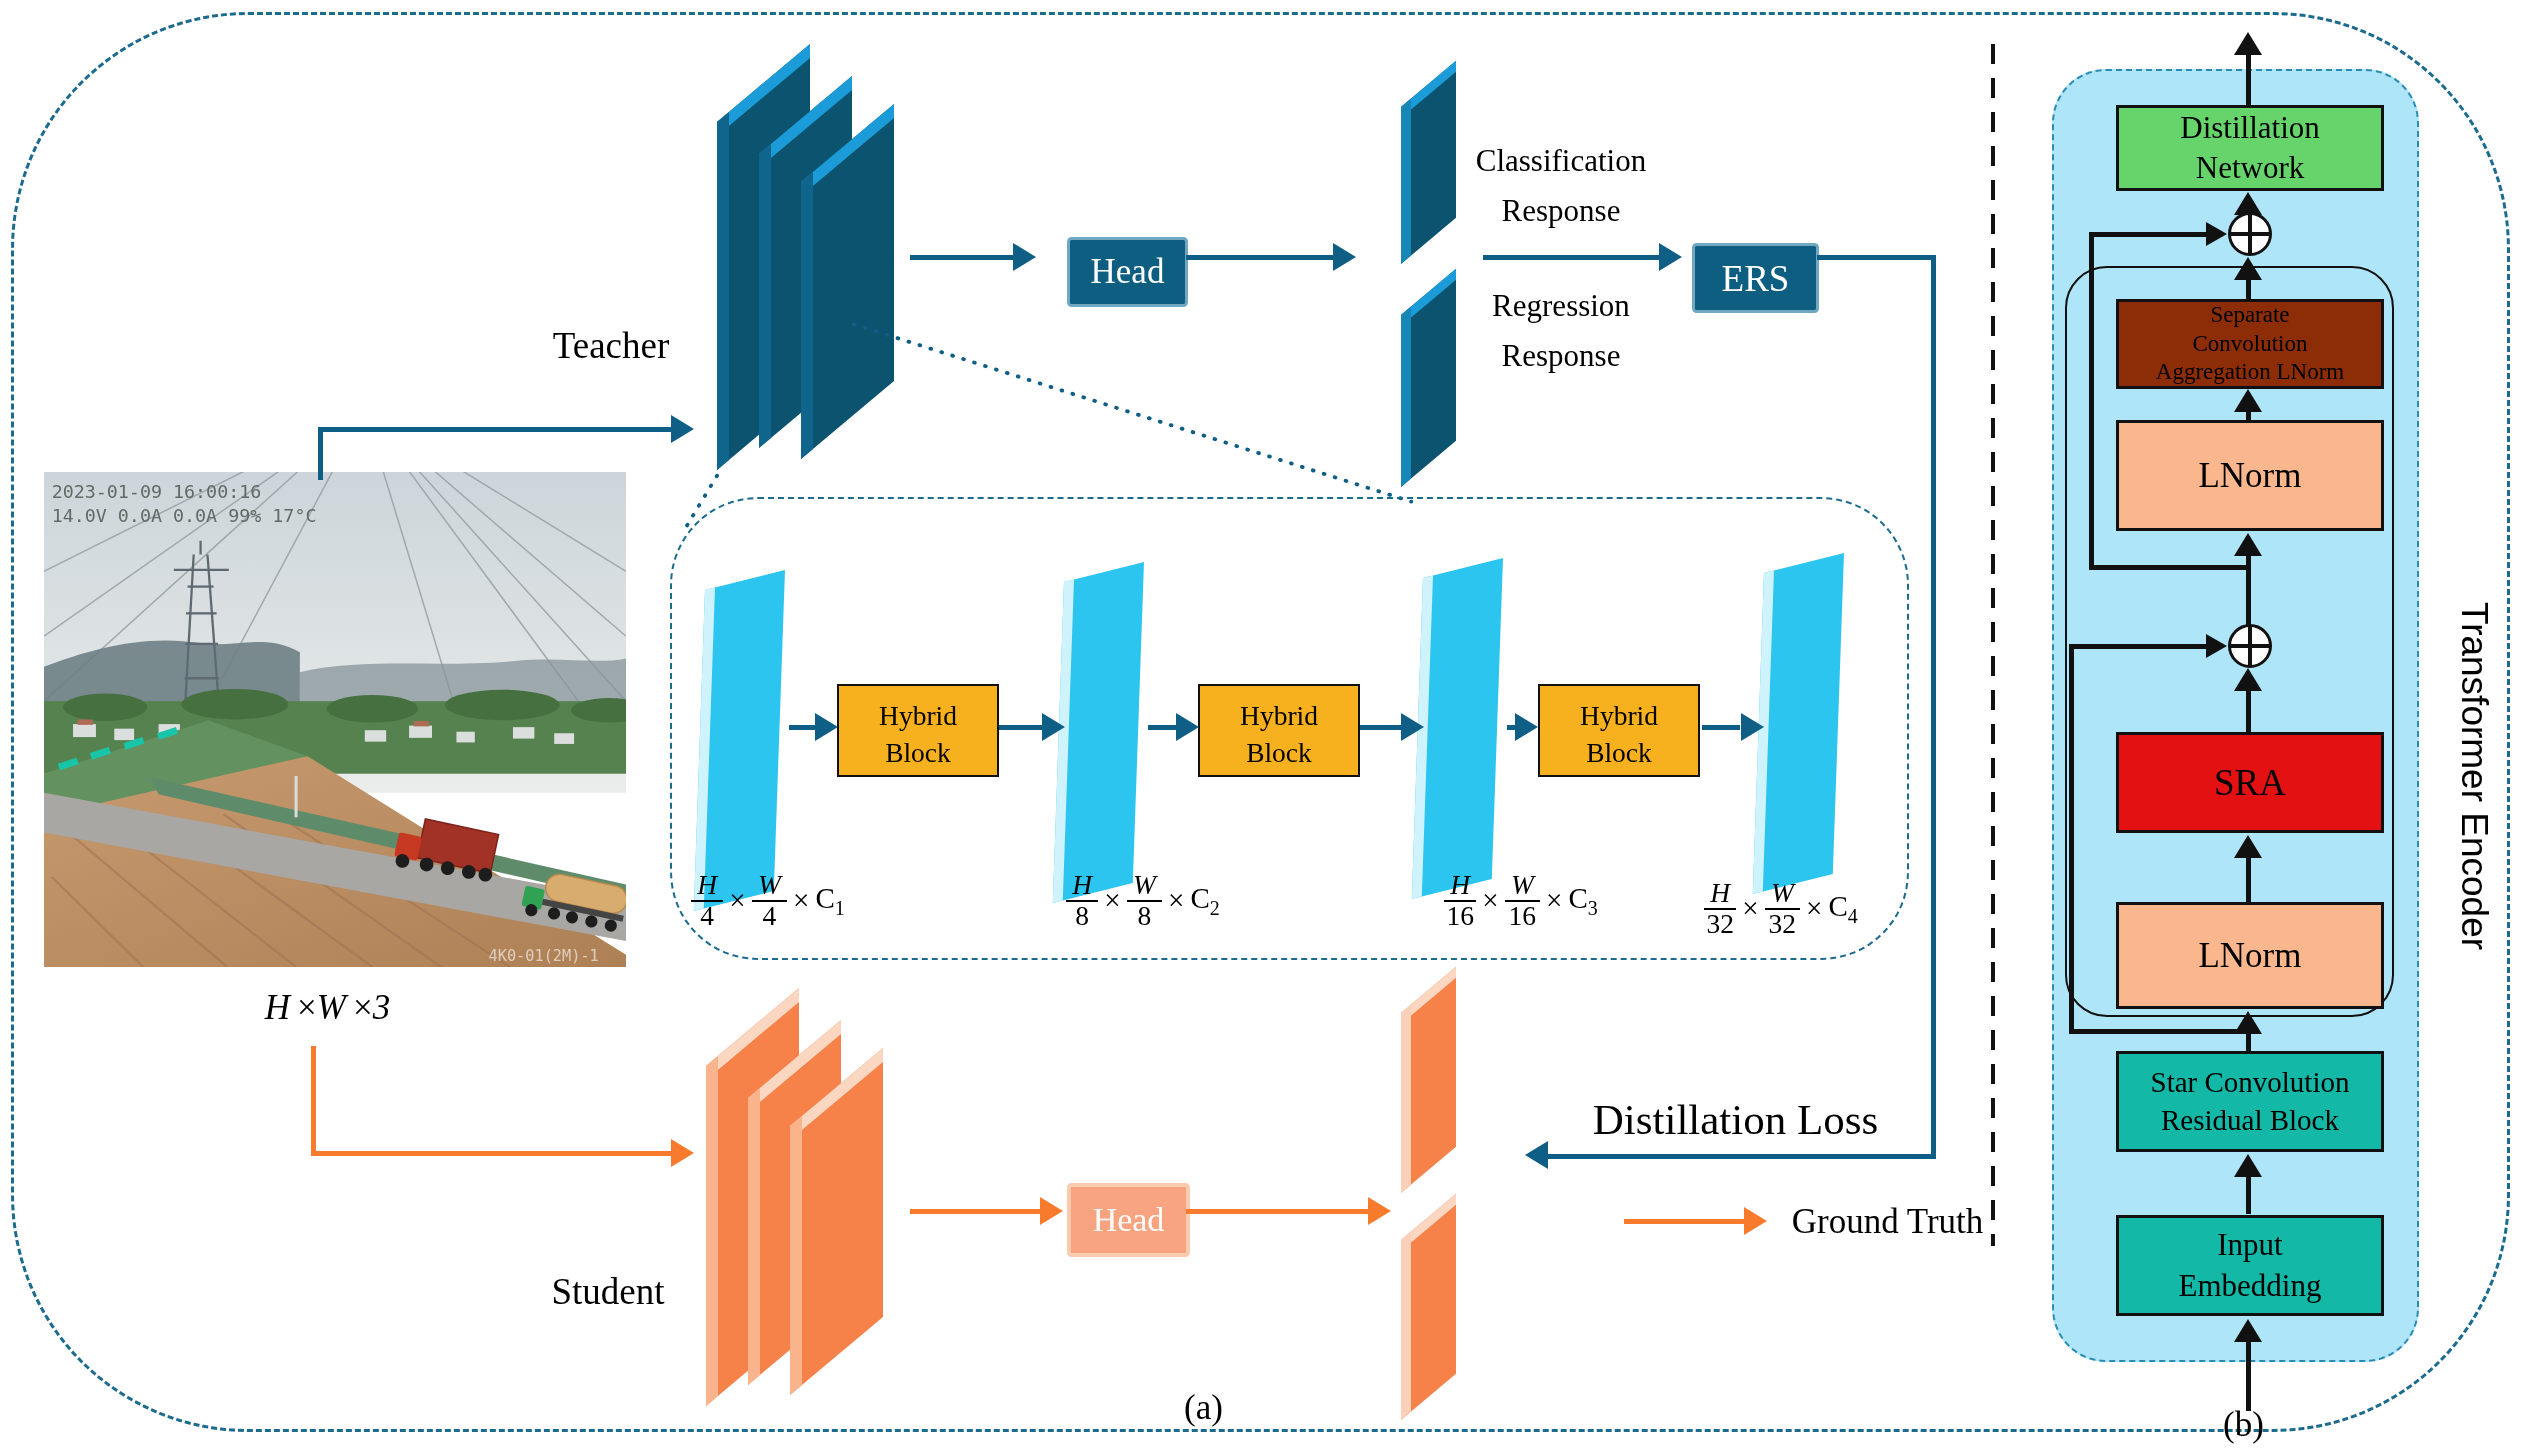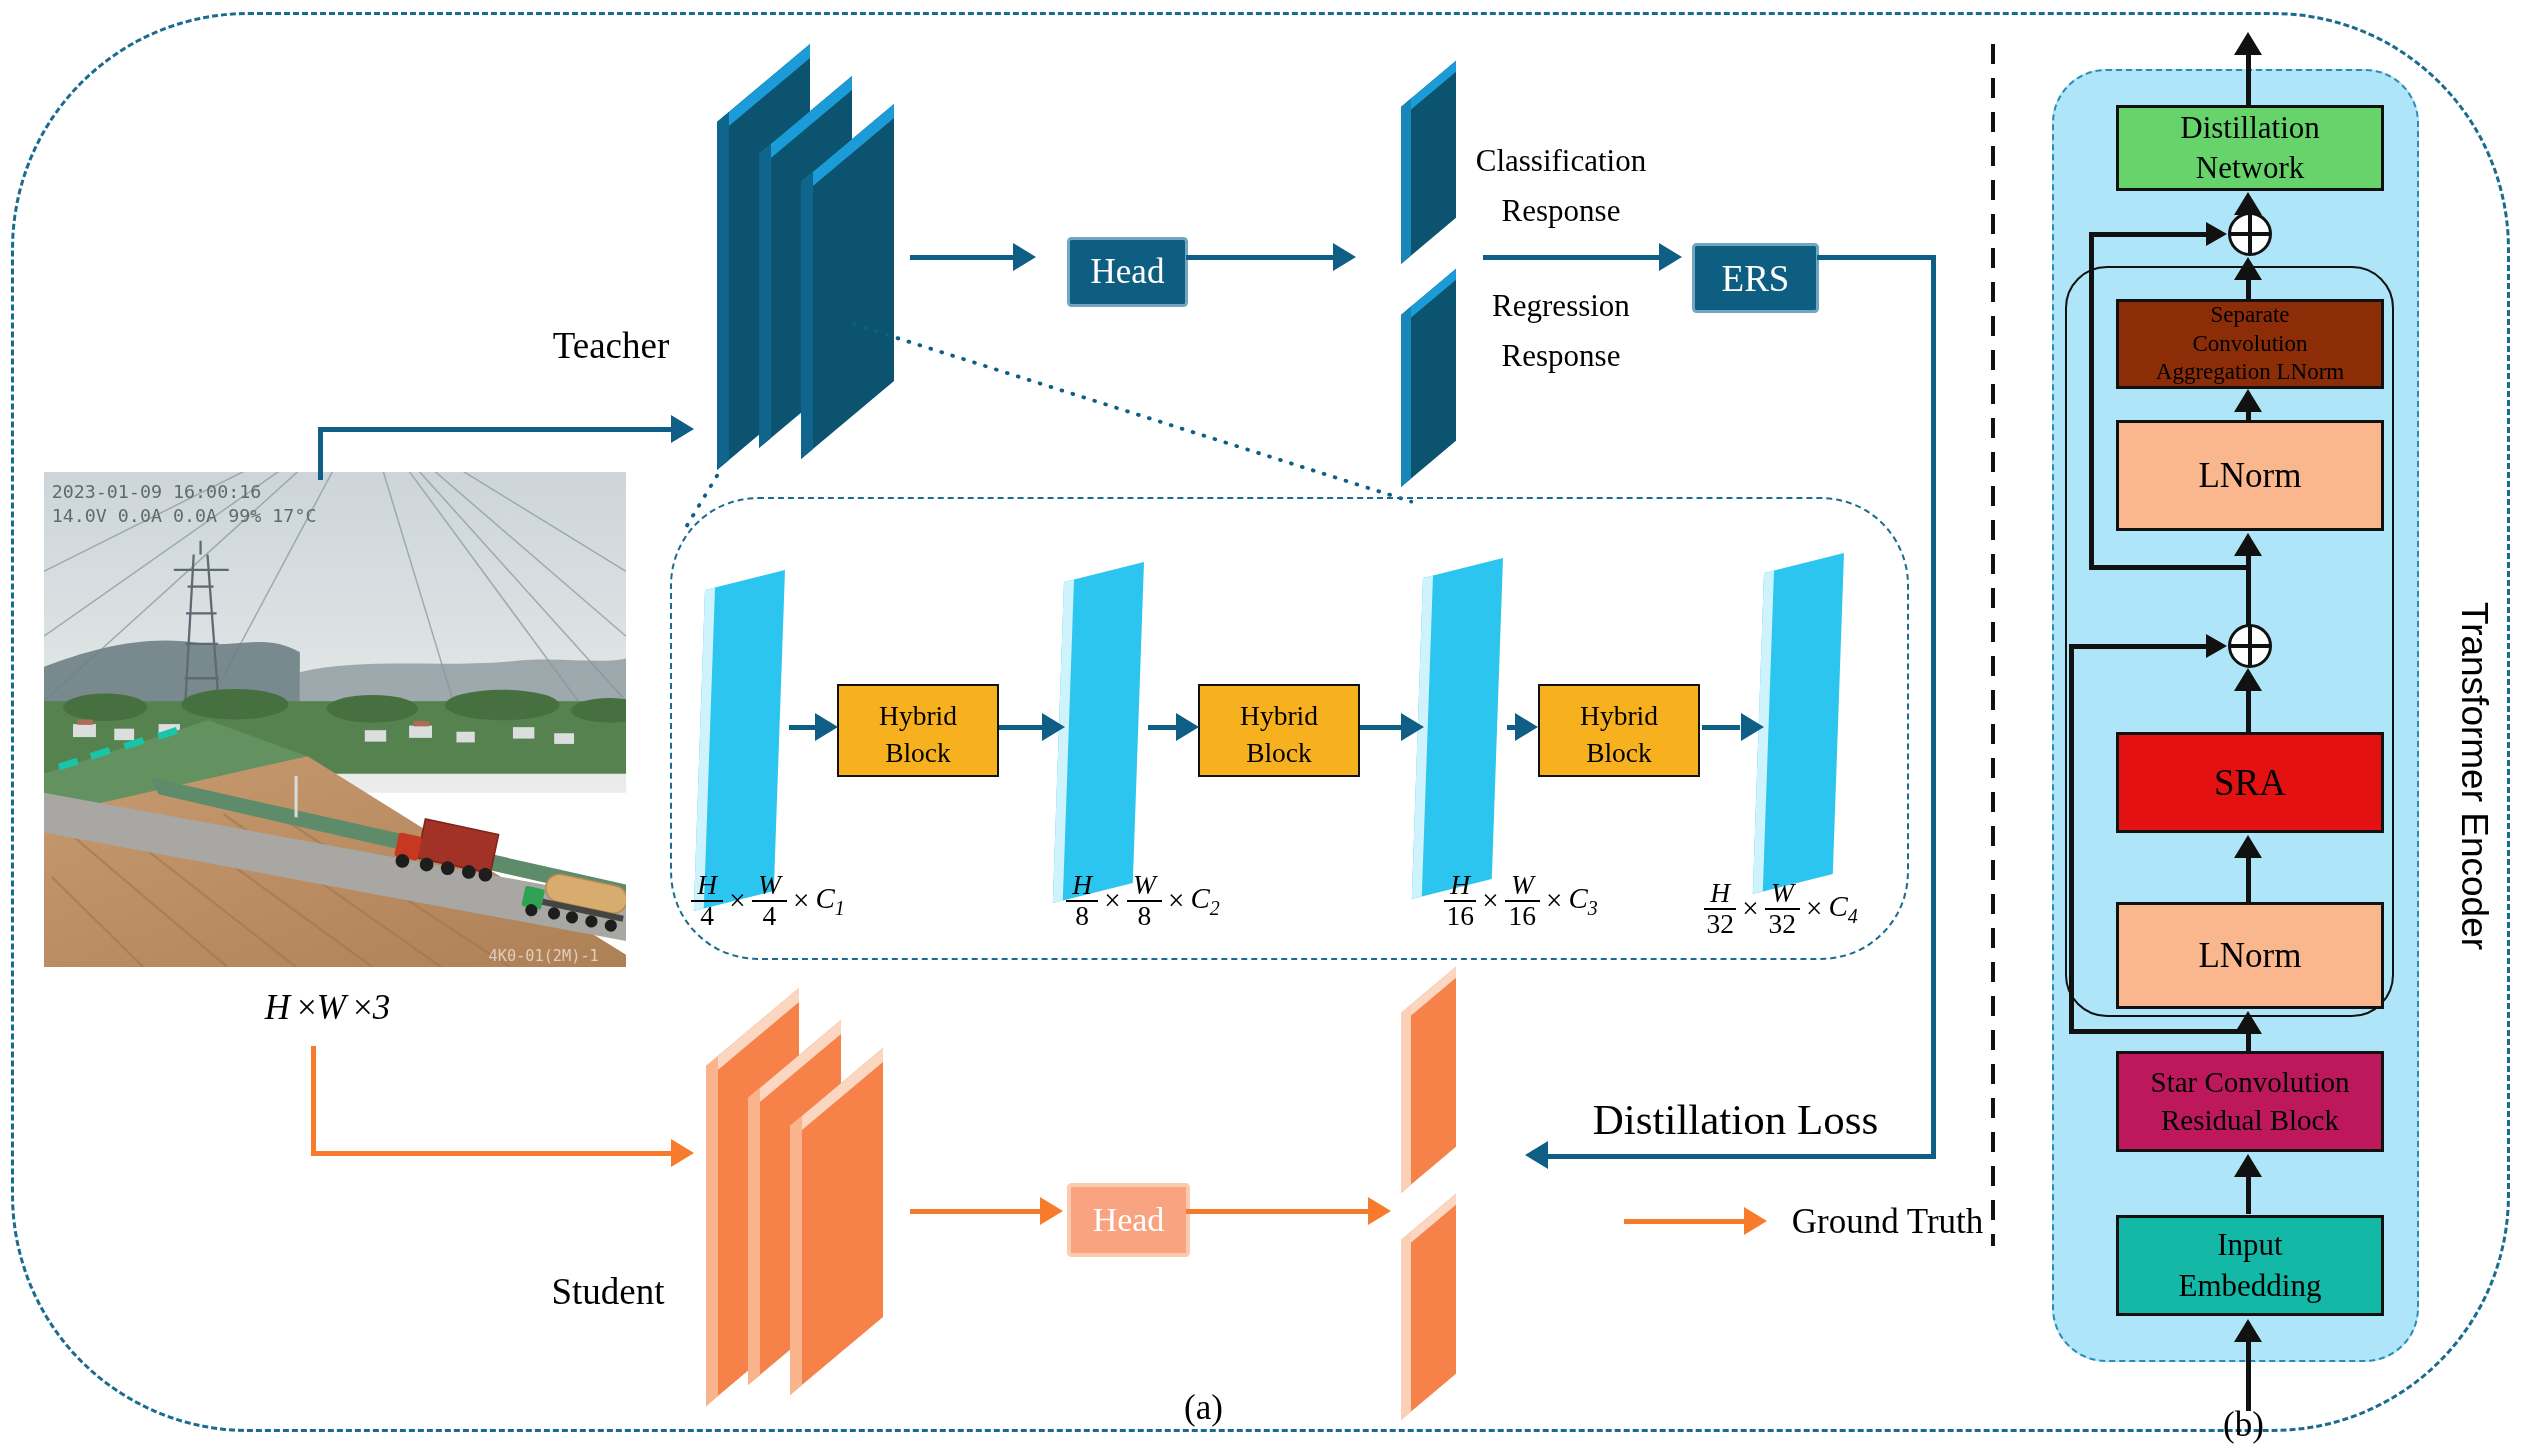--- a/index.html
+++ b/index.html
@@ -45,21 +45,21 @@
   .oplus .ph{left:0;right:0;top:50%;height:3.8px;margin-top:-1.9px;}
   .oplus .pv{top:0;bottom:0;left:50%;width:3.8px;margin-left:-1.9px;}
 
   
   .lbl{position:absolute;text-align:center;}
   .mathit{font-style:italic;}
   .stage-label{position:absolute;display:flex;align-items:center;justify-content:center;gap:6.1px;font-size:29px;}
   .fr{display:inline-flex;flex-direction:column;align-items:center;line-height:1.05;}
   .fr .fn{font-style:italic;border-bottom:2.3px solid #000;padding:0 6.1px;font-size:27.5px;}
   .fr .fd{font-size:27.5px;}
-  .cvar{font-style:italic;} .cvar sub{font-size:20px;}
+  .cvar{} .cvar sub{font-size:20px;}
 
   
   .outer-border{position:absolute;left:10.7px;top:12.2px;width:2499px;height:1420px;box-sizing:border-box;
     border:3.1px dashed #1B6B8F;border-radius:237px;}
   .backbone-box{position:absolute;left:670px;top:497px;width:1239px;height:463px;box-sizing:border-box;
     border:2.3px dashed #1B6B8F;border-radius:88px;}
   .divider{position:absolute;left:1991px;top:44px;width:3.8px;height:1202px;
     background:repeating-linear-gradient(180deg,#111 0 20px,transparent 20px 34px);}
   .enc-box{position:absolute;left:2052px;top:69px;width:367px;height:1293px;box-sizing:border-box;
     background:#AEE5F8;border:2.3px dashed #2B8CB3;border-radius:54px;}
@@ -445,21 +445,21 @@
   </div>
   <div class="ebox" style="top:420px;height:111px;background:#FAB78E;font-size:35px;">
     <span>LNorm</span>
   </div>
   <div class="ebox" style="top:732px;height:101px;background:#E31112;font-size:37px;">
     <span>SRA</span>
   </div>
   <div class="ebox" style="top:902px;height:107px;background:#FAB78E;font-size:35px;">
     <span>LNorm</span>
   </div>
-  <div class="ebox" style="top:1051px;height:101px;background:#be185d;font-size:29px;line-height:1.3;">
+  <div class="ebox" style="top:1051px;height:101px;background:#14b8a6;font-size:29px;line-height:1.3;">
     <span>Star Convolution</span>
       <span>Residual Block</span>
   </div>
   <div class="ebox" style="top:1215px;height:101px;background:#14b8a6;font-size:31px;line-height:1.3;">
     <span>Input</span>
       <span>Embedding</span>
   </div>
 
   <div class="vtitle">Transformer Encoder</div>
   <div class="lbl" style="left:2194px;top:1405px;width:99px;font-size:35px;">(b)</div>

